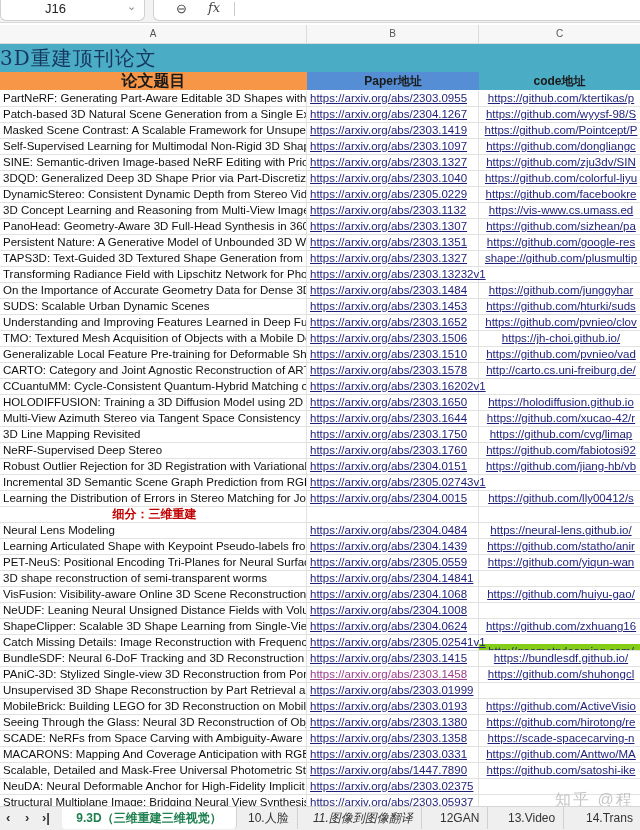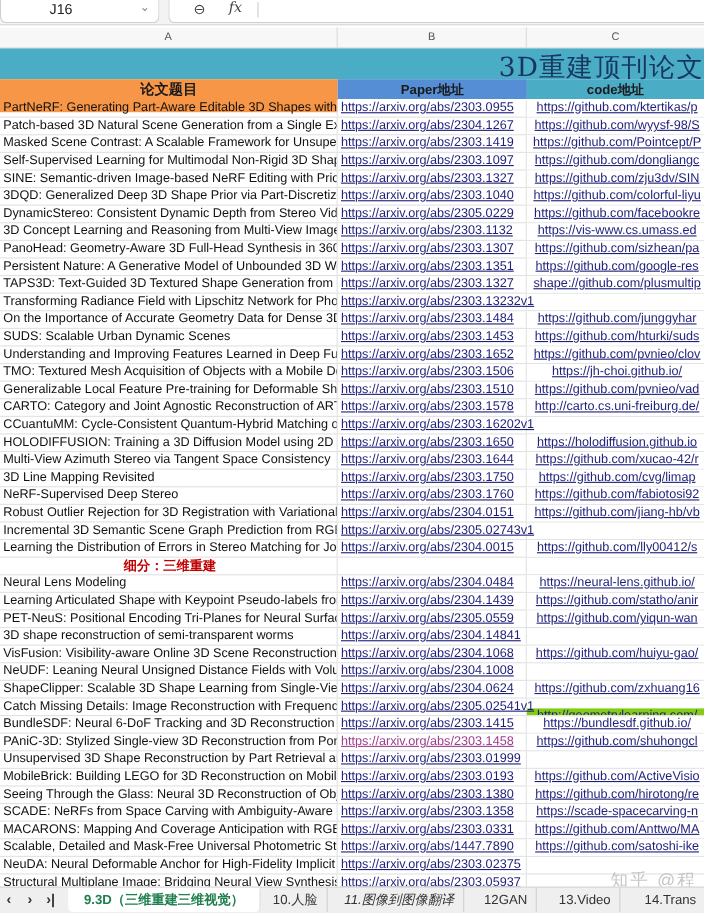--- a/index.html
+++ b/index.html
@@ -11,23 +11,23 @@
   .fx-area { position:absolute; left:153px; top:0; width:487px; height:20px; background:#fff; border:1px solid #d0d0d0; border-top:none; border-right:none; border-radius:0 0 0 6px; }
   .zoom-icon { position:absolute; left:22px; top:1px; font-size:13px; color:#444; }
   .fx-icon { position:absolute; left:54px; top:0px; font-size:13px; font-style:italic; font-family:"DejaVu Serif", serif; color:#444; }
   .fx-sep { position:absolute; left:80px; top:2px; width:1px; height:14px; background:#ccc; }
 
   .col-headers { position:absolute; left:0; top:25px; width:640px; height:18px; background:#f7f7f7; border-bottom:1px solid #dcdcdc; }
   .col-h { position:absolute; top:0; height:18px; line-height:18px; text-align:center; font-size:10px; color:#555; border-right:1px solid #dcdcdc; box-sizing:border-box; }
 
   .grid { position:absolute; left:0; top:44px; width:640px; }
   .title-row { position:absolute; left:0; top:0; width:640px; height:28px; background:#4bacc6; }
-  .title-text { position:absolute; left:0; width:640px; top:1px; text-align:right; font-family:"DejaVu Serif", serif; font-size:24px; color:#17375e; letter-spacing:1px; }
+  .title-text { position:absolute; left:0; width:640px; top:1px; text-align:left; font-family:"DejaVu Serif", serif; font-size:20px; color:#17375e; letter-spacing:1px; }
   .hdr-row { position:absolute; left:0; top:28px; width:640px; height:18px; }
-  .hdr-a { position:absolute; left:0; top:0; width:307px; height:30px; background:#f79646; text-align:center; font-weight:bold; font-size:13px; line-height:18px; color:#1a1a1a; }
+  .hdr-a { position:absolute; left:0; top:0; width:307px; height:18px; background:#f79646; text-align:center; font-weight:bold; font-size:16px; line-height:18px; color:#1a1a1a; }
   .hdr-b { position:absolute; left:307px; top:0; width:172px; height:18px; background:#558ed5; text-align:center; font-weight:bold; font-size:12px; line-height:18px; color:#1a1a1a; }
   .hdr-c { position:absolute; left:479px; top:0; width:161px; height:18px; background:#4bacc6; text-align:center; font-weight:bold; font-size:12px; line-height:18px; color:#1a1a1a; }
 
   .rows { position:absolute; left:0; top:47px; width:640px; }
   .row { position:relative; height:16px; border-bottom:1px solid #e2e2e2; box-sizing:border-box; }
   .cell { position:absolute; top:0; height:15px; line-height:15px; font-size:11.5px; white-space:nowrap; overflow:hidden; box-sizing:border-box; }
   .ca { left:0; width:307px; padding-left:3px; color:#111; border-right:1px solid #e2e2e2; }
   .cb { left:307px; width:172px; padding-left:3px; color:#1f1f7a; text-decoration:underline; border-right:1px solid #e2e2e2; overflow:visible; }
   .cc { left:479px; width:161px; padding-left:3px; color:#1f1f7a; text-decoration:underline;text-align:center; }
   .cb.visited { color:#9c3c8c; }

